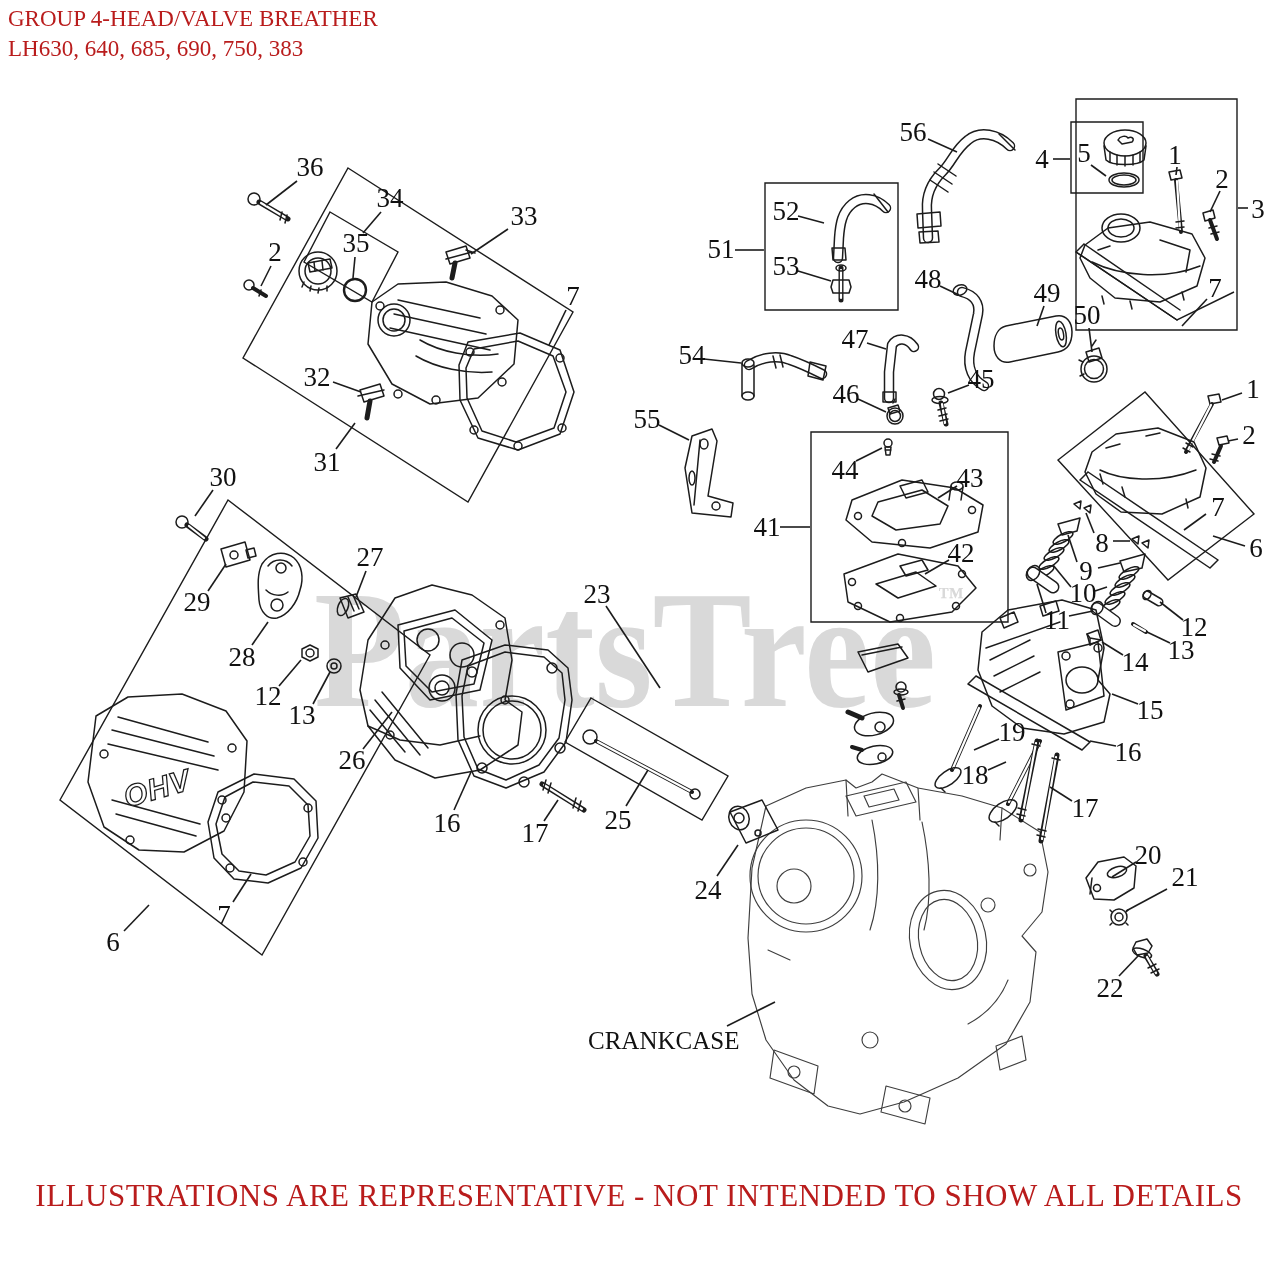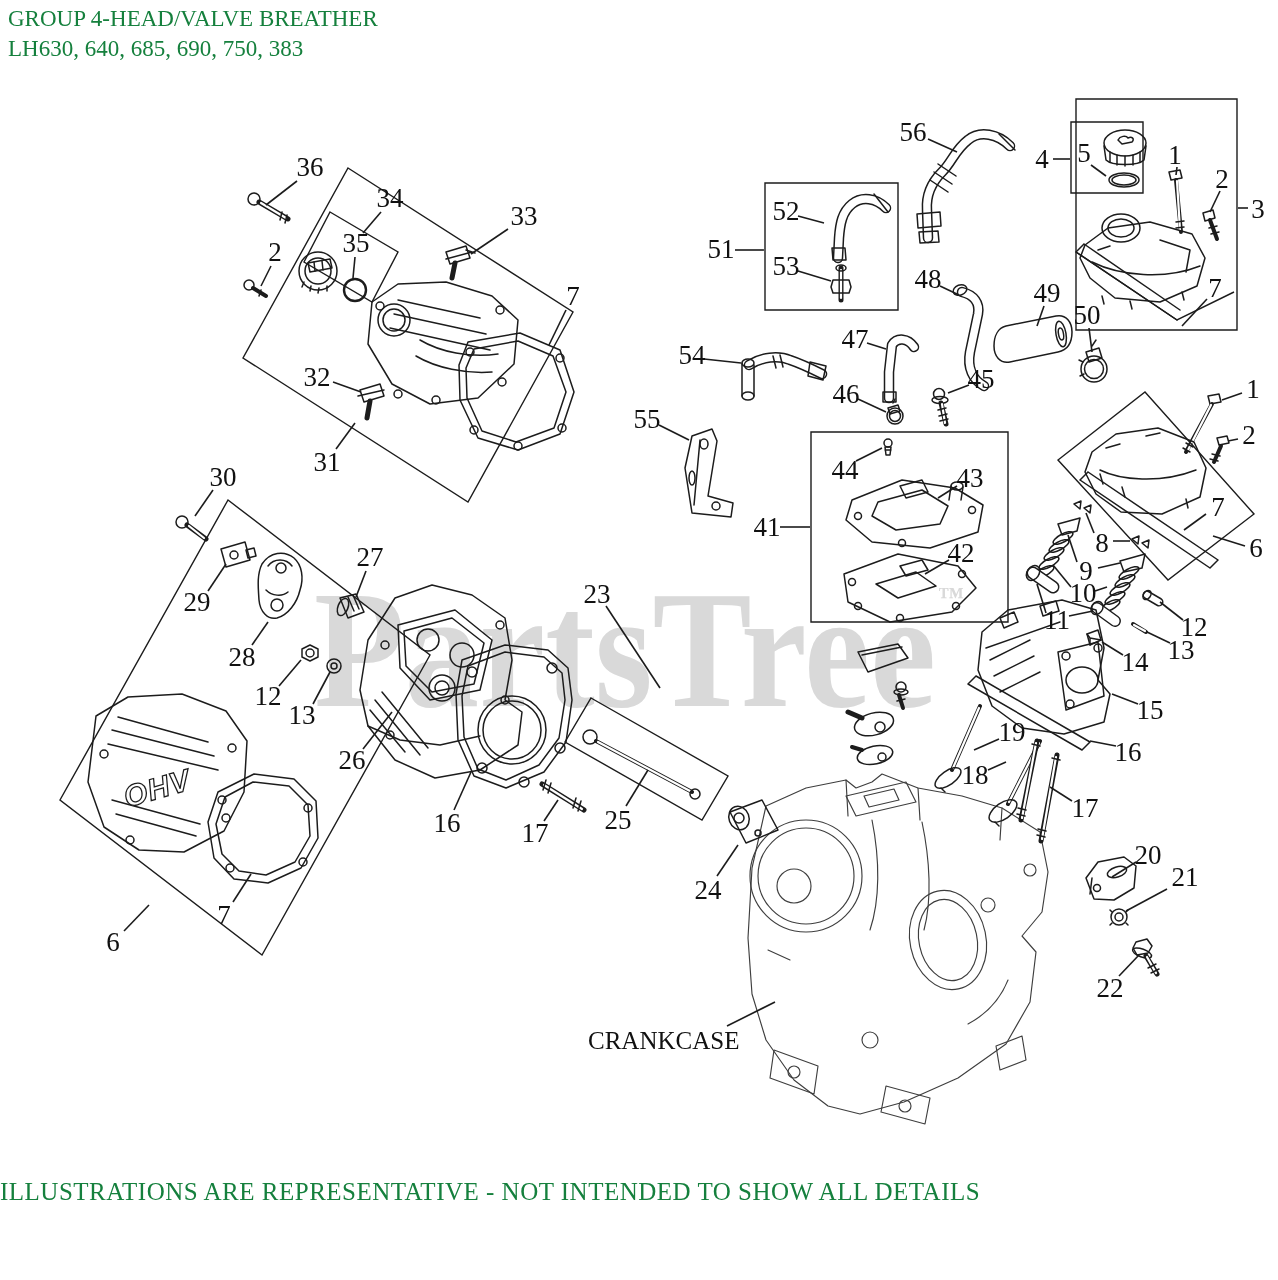--- a/index.html
+++ b/index.html
@@ -1,20 +1,20 @@
 <!DOCTYPE html>
 <html><head>
 <meta charset="utf-8">
 <style>
   html,body{margin:0;padding:0;background:#fff;}
   #page{position:relative;width:1278px;height:1280px;background:#fff;overflow:hidden;
-        font-family:"Liberation Serif",serif;color:#15803d;}
+        font-family:"Liberation Serif",serif;color:#b91c1c;}
   #title{position:absolute;left:8px;top:4px;font-size:23px;line-height:30px;white-space:pre;}
-  #footer{position:absolute;left:0;top:1178px;width:1278px;text-align:left;
-          font-size:25px;letter-spacing:.5px;}
+  #footer{position:absolute;left:0;top:1178px;width:1278px;text-align:center;
+          font-size:31px;letter-spacing:.5px;}
   svg{position:absolute;left:0;top:0;}
   svg *{vector-effect:none;}
   .ln{fill:none;stroke:#1c1c1c;stroke-width:1.5;stroke-linejoin:round;stroke-linecap:round;}
   .thin{stroke-width:1.15;stroke:#3e3e3e;}
   .b2{stroke-width:2.4;}
   .s5{stroke-width:5;}
   .s4{stroke-width:4;}
   .w2{stroke:#fff;stroke-width:2.2;}
   .tube-o{stroke-width:10.5;}
   .tube-i{stroke:#fff;stroke-width:7.5;}

